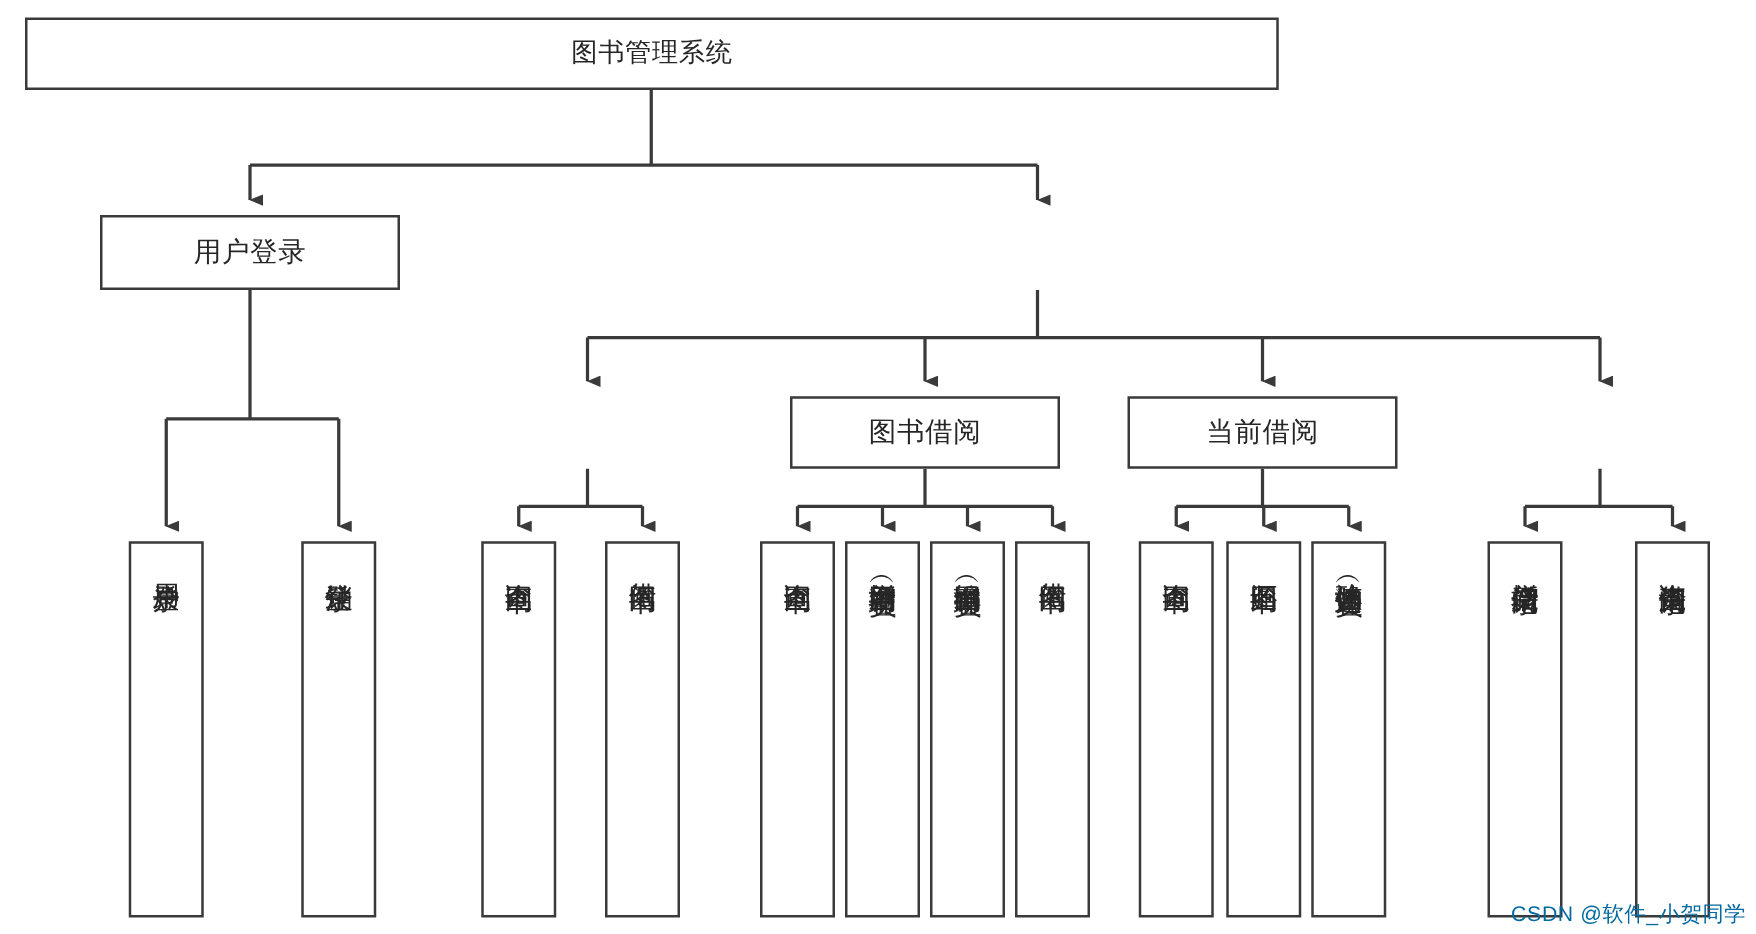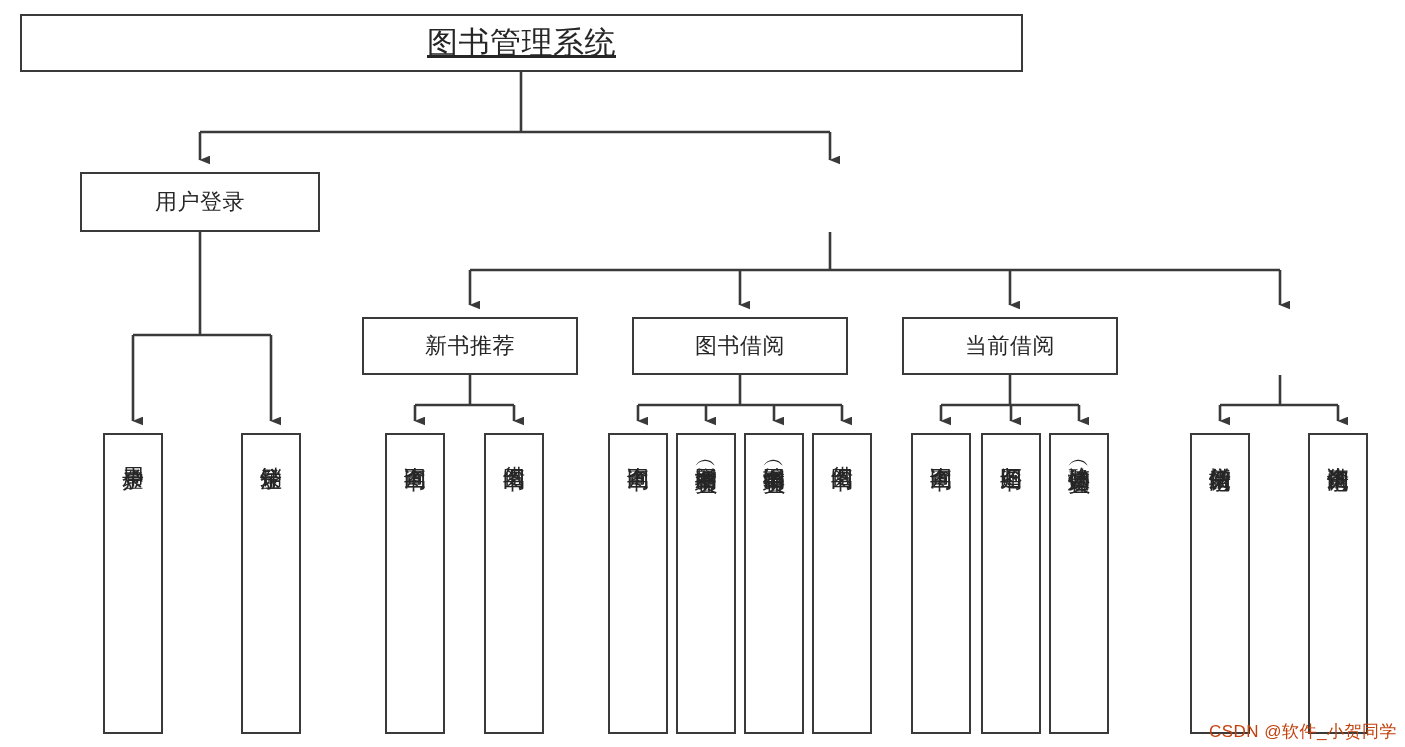--- a/index.html
+++ b/index.html
@@ -53,22 +53,21 @@
     align-items: flex-start;
     padding-top: 14px;
   }
   .node.vert .node-label {
     writing-mode: vertical-rl;
     text-orientation: upright;
     font-size: 22px;
     letter-spacing: 1px;
   }
   .node.root .node-label {
-    font-size: 31px;
-    text-decoration: underline;
+    font-size: 21px;
   }
   #watermark {
     position: absolute;
     right: 8px;
     bottom: 4px;
     font-size: 17px;
     color: #c9c9c9;
     letter-spacing: 0.5px;
     z-index: 5;
     white-space: nowrap;
@@ -130,23 +129,20 @@
   </svg>
 
   <div class="node horiz root" style="left: 20px; top: 14px; width: 1003px; height: 58px; border-color: rgb(58, 58, 58); background: rgb(255, 255, 255); color: rgb(38, 38, 38);">
     <span class="node-label">图书管理系统</span>
   </div>
 
   <div class="node horiz" style="left: 80px; top: 172px; width: 240px; height: 60px; border-color: rgb(58, 58, 58); background: rgb(255, 255, 255); color: rgb(38, 38, 38);">
     <span class="node-label">用户登录</span>
   </div>
 
-  <div class="node horiz" style="left: 362px; top: 317px; width: 216px; height: 58px; border-color: rgb(58, 58, 58); background: rgb(255, 255, 255); color: rgb(38, 38, 38);">
-    <span class="node-label">新书推荐</span>
-  </div>
   <div class="node horiz" style="left: 902px; top: 317px; width: 216px; height: 58px; border-color: rgb(58, 58, 58); background: rgb(255, 255, 255); color: rgb(38, 38, 38);">
     <span class="node-label">当前借阅</span>
   </div>
   <div class="node horiz" style="left: 632px; top: 317px; width: 216px; height: 58px; border-color: rgb(58, 58, 58); background: rgb(255, 255, 255); color: rgb(38, 38, 38);">
     <span class="node-label">图书借阅</span>
   </div>
 
   <div class="node vert" style="left: 103px; top: 433px; width: 60px; height: 301px; border-color: rgb(58, 58, 58); background: rgb(255, 255, 255); color: rgb(38, 38, 38);">
     <span class="node-label">用户登录</span>
   </div>
@@ -180,14 +176,14 @@
   <div class="node vert" style="left: 1049px; top: 433px; width: 60px; height: 301px; border-color: rgb(58, 58, 58); background: rgb(255, 255, 255); color: rgb(38, 38, 38);">
     <span class="node-label">确认归还（管理员）</span>
   </div>
   <div class="node vert" style="left: 1190px; top: 433px; width: 60px; height: 301px; border-color: rgb(58, 58, 58); background: rgb(255, 255, 255); color: rgb(38, 38, 38);">
     <span class="node-label">新增借阅记录</span>
   </div>
   <div class="node vert" style="left: 1308px; top: 433px; width: 60px; height: 301px; border-color: rgb(58, 58, 58); background: rgb(255, 255, 255); color: rgb(38, 38, 38);">
     <span class="node-label">查询借阅记录</span>
   </div>
 
-  <div id="watermark" style="color: #c2410c;">CSDN @软件_小贺同学</div>
+  <div id="watermark" style="color: #0369a1;">CSDN @软件_小贺同学</div>
 </div>
 
 </body></html>

